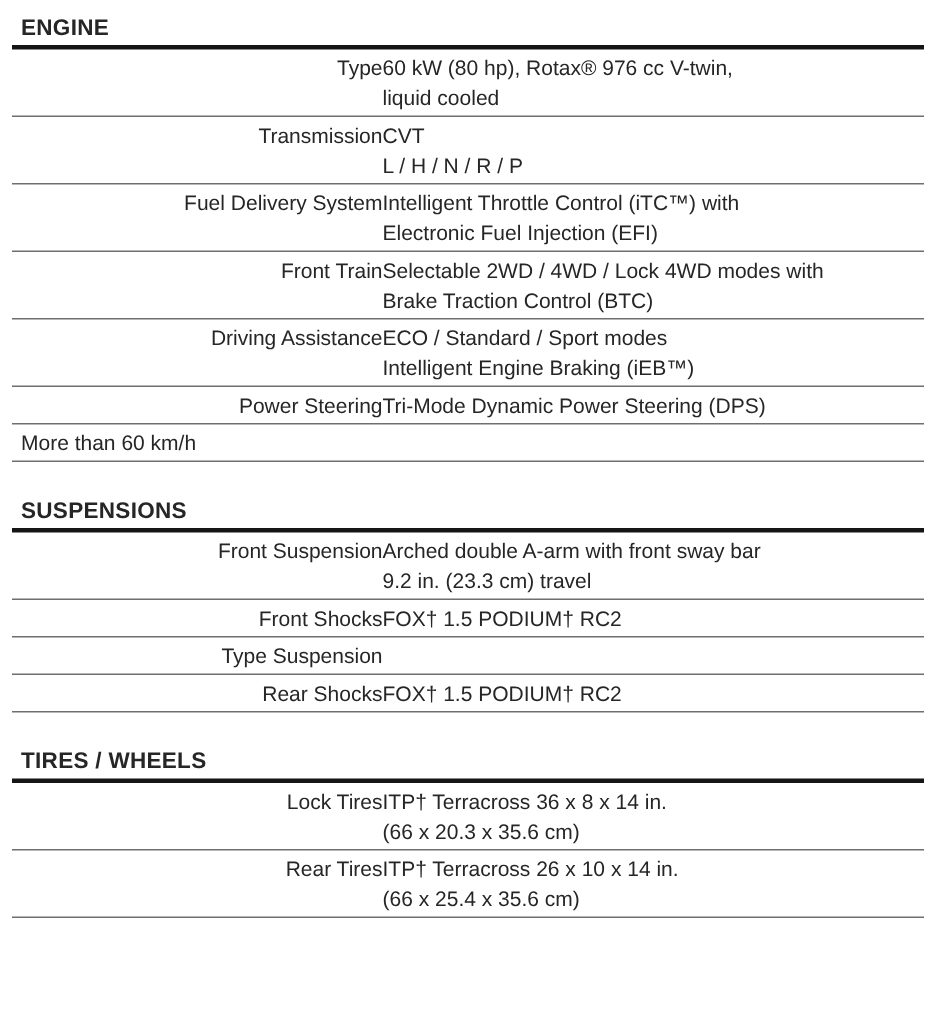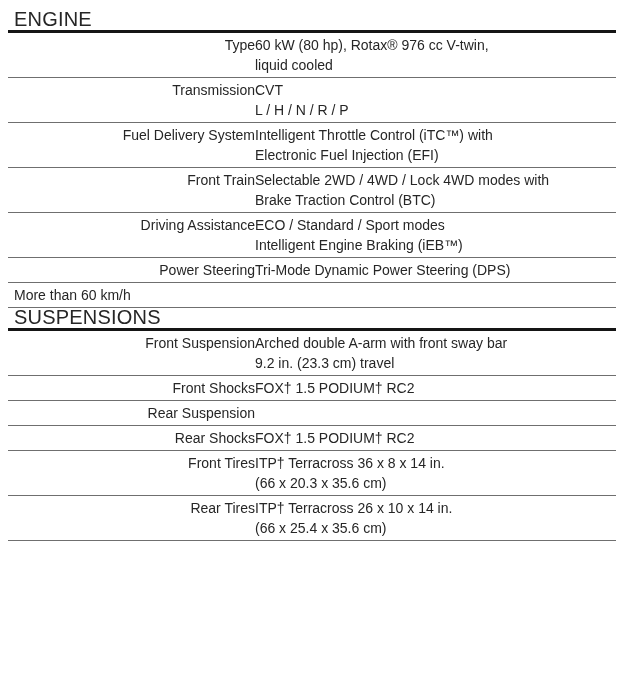--- a/index.html
+++ b/index.html
@@ -14,25 +14,26 @@
     color: #262626;
     -webkit-font-smoothing: antialiased;
   }
   .sheet {
     padding: 10px 9px 0 8px;
   }
   .spec-section {
     margin: 0;
   }
   .spec-section + .spec-section {
+    margin-top: 24px;
   }
   .section-title {
-    font-size: 20px;
+    font-size: 15px;
     line-height: 18px;
-    font-weight: normal;
+    font-weight: bold;
     letter-spacing: 0.2px;
     padding: 0 0 2px 6px;
     border-bottom: 3px solid #151515;
   }
   .spec-row {
     display: flex;
     align-items: flex-start;
     padding: 2px 0 2px 6px;
     border-bottom: 1.5px solid #6f6f6f;
   }
@@ -125,35 +126,36 @@
     </div>
 
     <div class="spec-row">
       <div class="spec-label">Front Shocks</div>
       <div class="spec-value">
         <div class="value-line">FOX† 1.5 PODIUM† RC2</div>
       </div>
     </div>
 
     <div class="spec-row">
-      <div class="spec-label">Rear Suspension</div>
+      <div class="spec-label">Type Suspension</div>
     </div>
 
     <div class="spec-row">
       <div class="spec-label">Rear Shocks</div>
       <div class="spec-value">
         <div class="value-line">FOX† 1.5 PODIUM† RC2</div>
       </div>
     </div>
   </div>
 
   <div class="spec-section">
+    <div class="section-title">TIRES / WHEELS</div>
 
     <div class="spec-row">
-      <div class="spec-label">Front Tires</div>
+      <div class="spec-label">Lock Tires</div>
       <div class="spec-value">
         <div class="value-line">ITP† Terracross 36 x 8 x 14 in.</div>
         <div class="value-line">(66 x 20.3 x 35.6 cm)</div>
       </div>
     </div>
 
     <div class="spec-row">
       <div class="spec-label">Rear Tires</div>
       <div class="spec-value">
         <div class="value-line">ITP† Terracross 26 x 10 x 14 in.</div>

